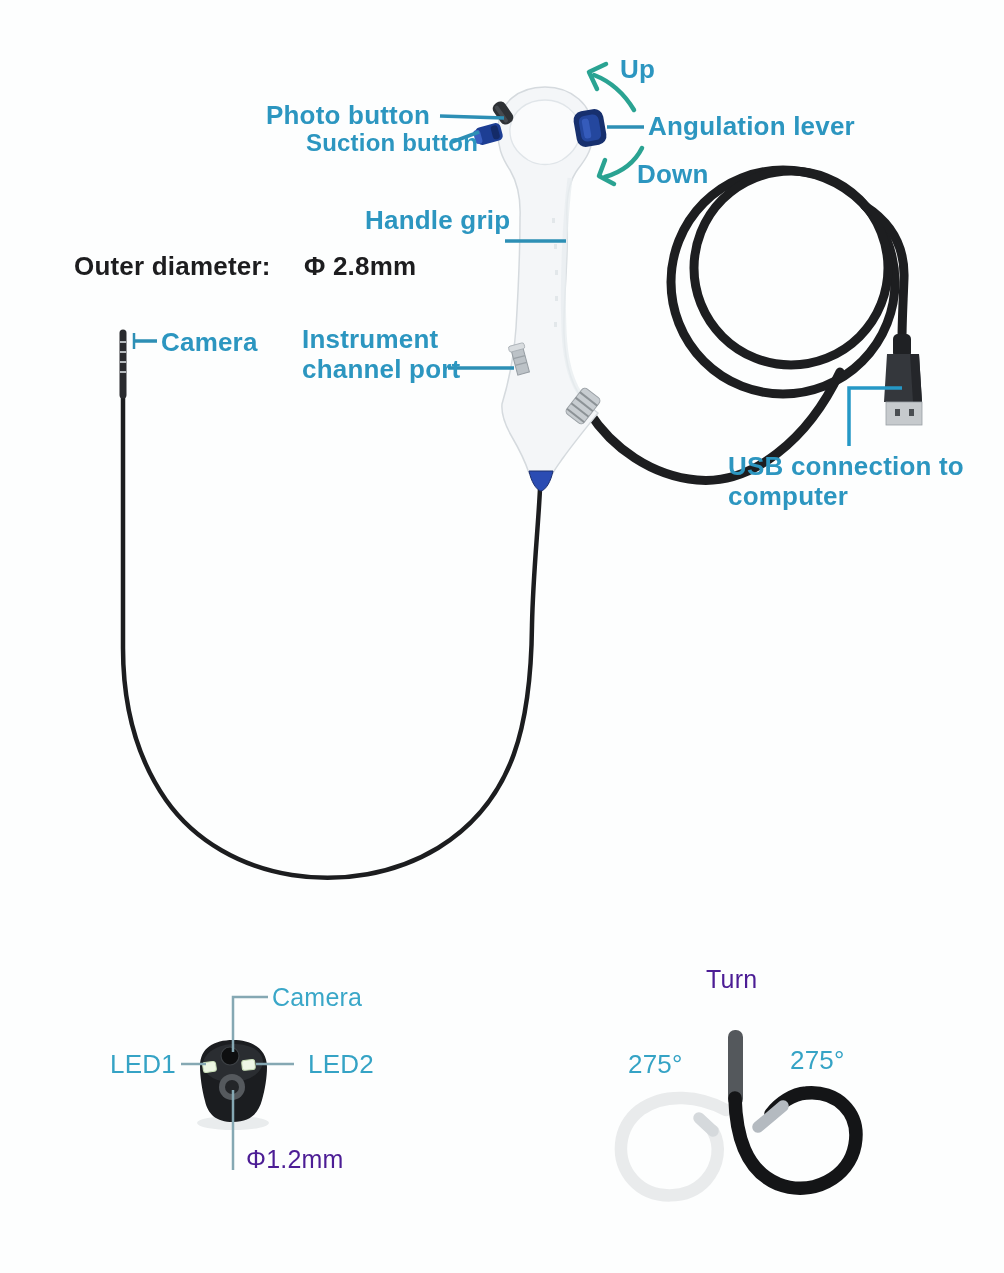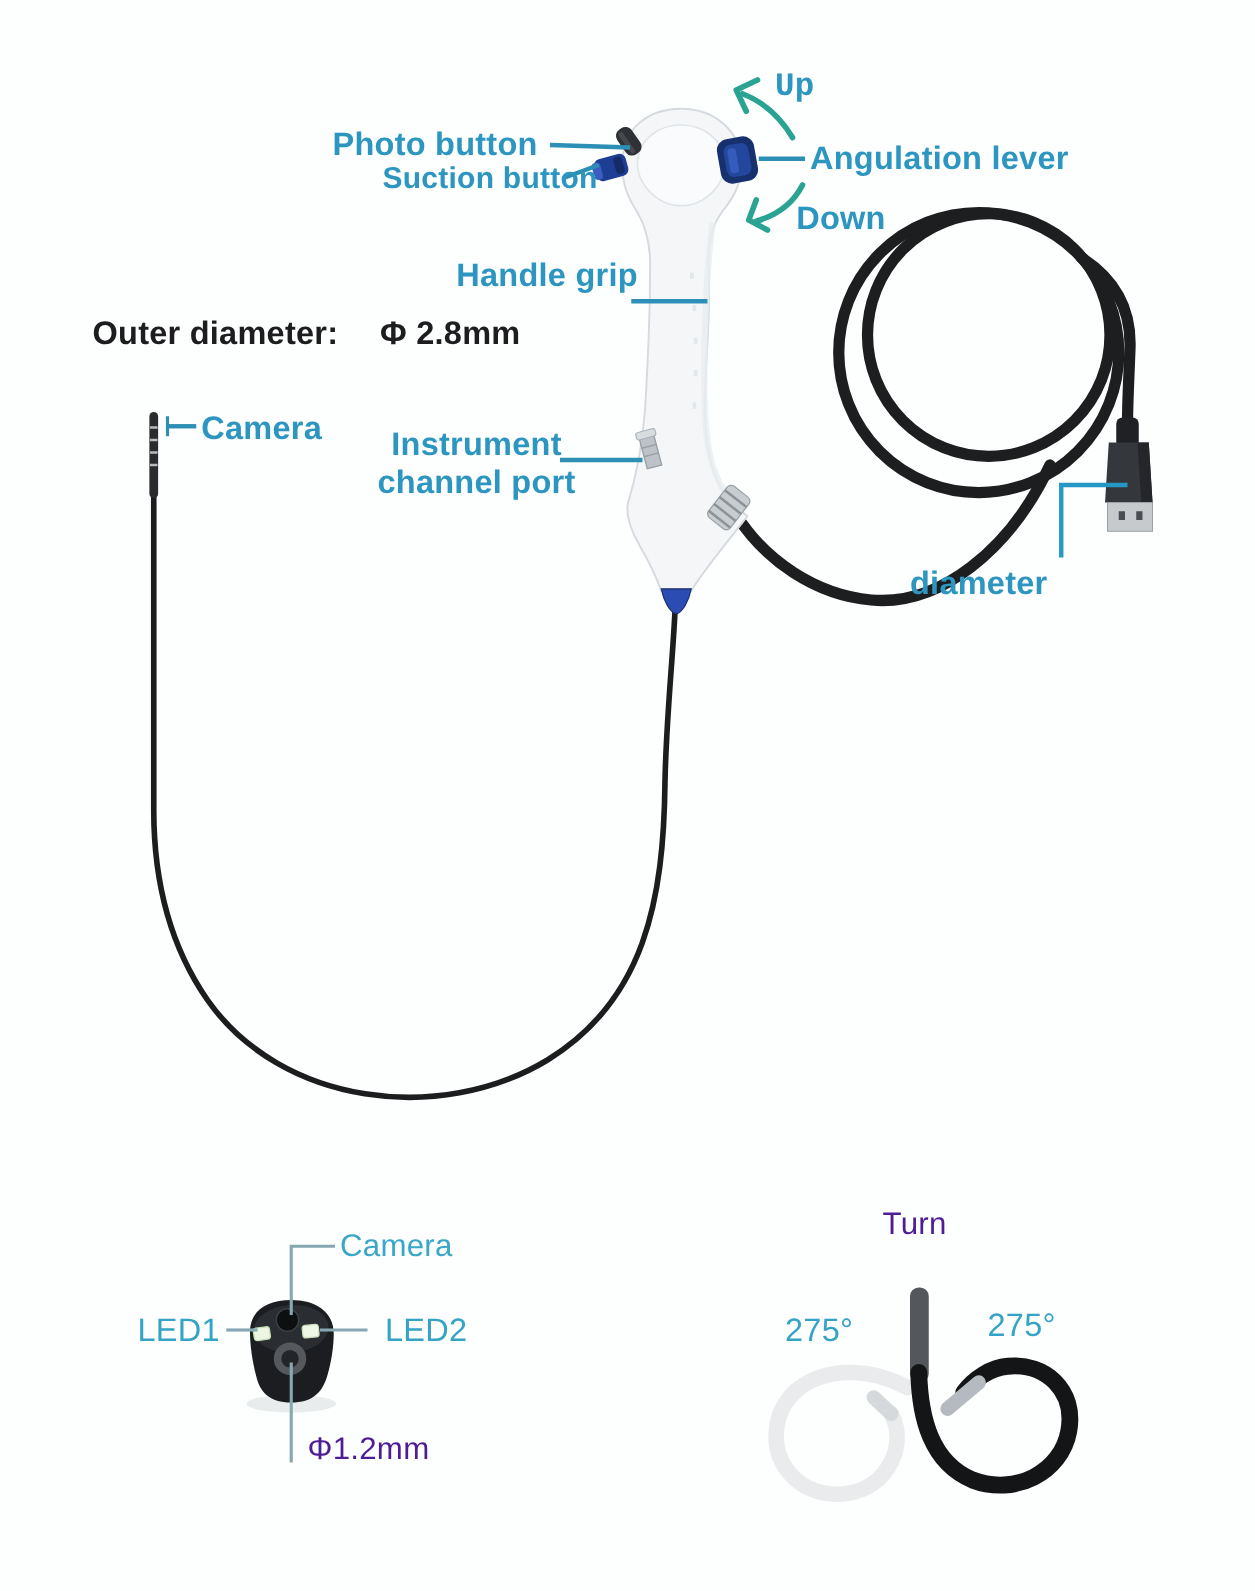--- a/index.html
+++ b/index.html
@@ -185,42 +185,43 @@
       <line x1="713" y1="1131" x2="699" y2="1118" stroke="#d5d9dc" stroke-width="11.5" stroke-linecap="round"></line>
 
       <rect x="728" y="1030" width="15" height="76" rx="7" fill="#54585c"></rect>
 
       <path d="M 735 1098 C 736 1135, 745 1170, 778 1184 C 812 1197, 849 1178, 855 1145
                C 861 1112, 836 1090, 806 1093 C 793 1094, 779 1103, 771 1114" fill="none" stroke="#141517" stroke-width="13.5" stroke-linecap="round"></path>
       <line x1="783" y1="1106" x2="758" y2="1127" stroke="#b4bac0" stroke-width="11.5" stroke-linecap="round"></line>
     </g>
   </svg>
 
-  <div class="label" style="left:620px;top:55px;font-family:Liberation Mono, monospace;">Up</div>
+  <div class="label" style="left:620px;top:55px;">Up</div>
   <div class="label" style="left:266px;top:101px;">Photo button</div>
   <div class="label sm" style="left:306px;top:130px;">Suction button</div>
   <div class="label" style="left:648px;top:112px;">Angulation lever</div>
   <div class="label" style="left:637px;top:160px;">Down</div>
   <div class="label" style="left:365px;top:206px;">Handle grip</div>
 
   <div class="label black specs" style="left:58px;top:252px;">
     <div class="spec-row">
       <span class="spec-name">Outer diameter:</span><span class="spec-val">Φ 2.8mm</span>
     </div>
   </div>
 
   <div class="label" style="left:161px;top:328px;">Camera</div>
 
-  <div class="label multiline" style="left:302px;top:340px;line-height:30px;text-align:center;">
+  <div class="label multiline" style="left:302px;top:324px;line-height:30px;">
     <div>Instrument</div>
     <div>channel port</div>
   </div>
 
   <div class="label multiline" style="left:728px;top:451px;line-height:30px;">
-    <div>diameter</div>
+    <div>USB connection to</div>
+    <div>computer</div>
   </div>
 
   <div class="label light" style="left:272px;top:983px;">Camera</div>
   <div class="label reg" style="left:110px;top:1050px;">LED1</div>
   <div class="label reg" style="left:308px;top:1050px;">LED2</div>
   <div class="label reg25 multiline" style="left:246px;top:1145px;line-height:29.5px;">
     <div>Φ1.2mm</div>
   </div>
 
   <div class="label reg25" style="left:706px;top:965px;">Turn</div>

